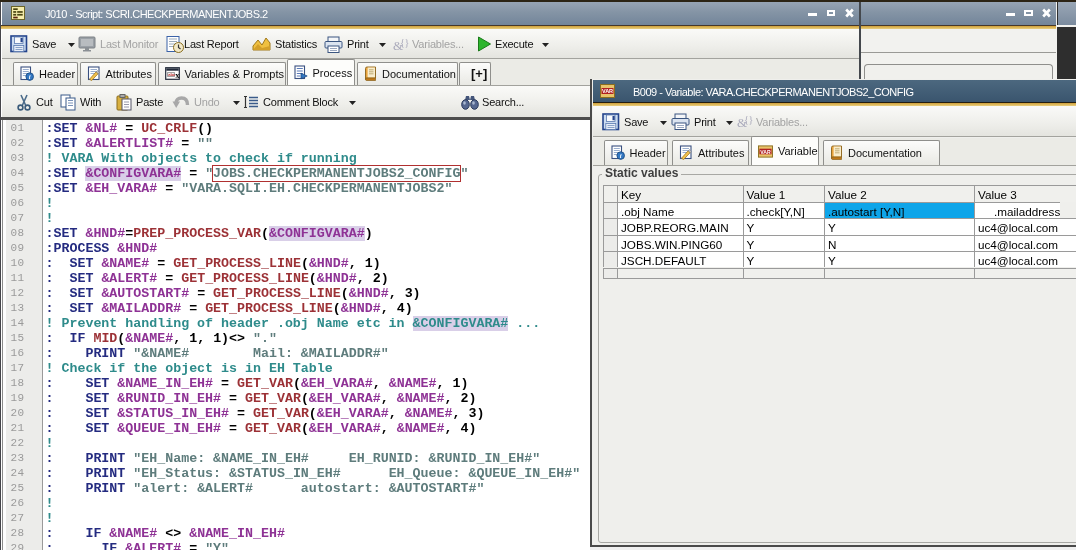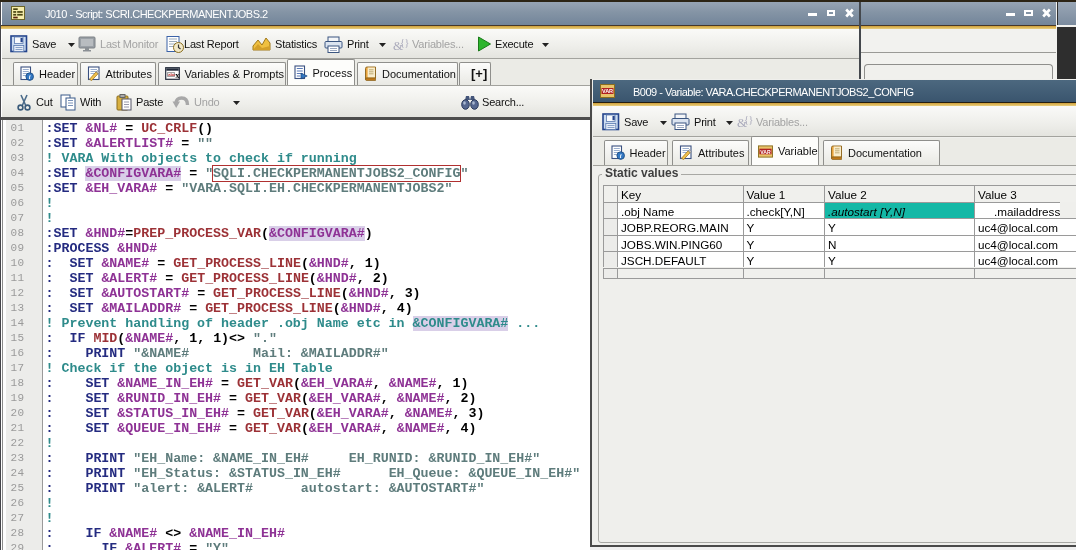--- a/index.html
+++ b/index.html
@@ -150,20 +150,30 @@
       </svg>
       <span style="margin-left:4px">Paste</span>
     </div>
     <div class="tb-item abs" style="left:172px;top:0;height:28px;">
       <svg width="19" height="15" viewBox="0 0 19 15">
         <path d="M15.5 10 Q15.5 3 9.5 3 Q4.5 3 4 8" fill="none" stroke="#a8a8a8" stroke-width="3.4"></path>
         <path d="M0.5 6.5 L8 6.5 L4.2 13 Z" fill="#a8a8a8"></path>
       </svg>
       <span class="gray" style="margin-left:3px">Undo</span>
       <span style="margin-left:12px"><svg width="9" height="6" viewBox="0 0 9 6">
+          <path d="M1 1 L4.5 5 L8 1 Z" fill="#222"></path>
+        </svg></span>
+    </div>
+    <div class="tb-item abs" style="left:242px;top:0;height:28px;">
+      <svg width="17" height="14" viewBox="0 0 17 14">
+        <path d="M2 1.5h3M3.5 1.5v11M2 12.5h3" stroke="#333" stroke-width="1.2"></path>
+        <path d="M7 2.5h9M7 5.5h9M7 8.5h9M7 11.5h9" stroke="#3a5b8a" stroke-width="1.7"></path>
+      </svg>
+      <span style="margin-left:4px">Comment Block</span>
+      <span style="margin-left:10px"><svg width="9" height="6" viewBox="0 0 9 6">
           <path d="M1 1 L4.5 5 L8 1 Z" fill="#222"></path>
         </svg></span>
     </div>
     <div class="tb-item abs" style="left:461px;top:0;height:28px;">
       <svg width="18" height="15" viewBox="0 0 18 15">
         <path d="M5 1 L8 1 L9 5 L4 5 Z" fill="#44557a"></path>
         <path d="M13 1 L10 1 L9 5 L14 5 Z" fill="#44557a"></path>
         <ellipse cx="4.5" cy="9.5" rx="3.8" ry="4.8" fill="#55678f" stroke="#2a3a5a"></ellipse>
         <ellipse cx="13.5" cy="9.5" rx="3.8" ry="4.8" fill="#55678f" stroke="#2a3a5a"></ellipse>
         <ellipse cx="3.5" cy="8" rx="1.3" ry="1.8" fill="#aab8d0"></ellipse>
@@ -205,21 +215,21 @@
 24
 25
 26
 27
 28
 29
 </div>
 <div id="code" class="abs" style="left:45.5px;top:120.5px;font-family:'Liberation Mono',monospace;font-size:13.3px;line-height:15px;font-weight:bold;white-space:pre;color:#000;"><span style="color:#242b80">:SET </span><span style="color:#8e3295">&amp;NL#</span><span style="color:#000"> = </span><span style="color:#9c3136">UC_CRLF</span><span style="color:#000">()</span>
 <span style="color:#242b80">:SET </span><span style="color:#8e3295">&amp;ALERTLIST#</span><span style="color:#000"> = </span><span style="color:#5e7c7c">""</span>
 <span style="color:#2e8b8b">! VARA With objects to check if running</span>
-<span style="color:#242b80">:SET </span><span style="color:#8e3295;background:#d9cfe8">&amp;CONFIGVARA#</span><span style="color:#000"> = </span><span style="color:#5e7c7c">"</span><span style="outline:1px solid #b03030;color:#5e7c7c">SQLI.CHECKPERMANENTJOBS2_CONFIG</span><span style="color:#5e7c7c">"</span>
+<span style="color:#242b80">:SET </span><span style="color:#8e3295;background:#d9cfe8">&amp;CONFIGVARA#</span><span style="color:#000"> = </span><span style="color:#5e7c7c">"</span><span style="outline:1px solid #b03030;color:#5e7c7c">JOBS.CHECKPERMANENTJOBS2_CONFIG</span><span style="color:#5e7c7c">"</span>
 <span style="color:#242b80">:SET </span><span style="color:#8e3295">&amp;EH_VARA#</span><span style="color:#000"> = </span><span style="color:#5e7c7c">"VARA.SQLI.EH.CHECKPERMANENTJOBS2"</span>
 <span style="color:#2e8b8b">!</span>
 <span style="color:#2e8b8b">!</span>
 <span style="color:#242b80">:SET </span><span style="color:#8e3295">&amp;HND#</span><span style="color:#000">=</span><span style="color:#9c3136">PREP_PROCESS_VAR</span><span style="color:#000">(</span><span style="color:#8e3295;background:#d9cfe8">&amp;CONFIGVARA#</span><span style="color:#000">)</span>
 <span style="color:#242b80">:PROCESS </span><span style="color:#8e3295">&amp;HND#</span>
 <span style="color:#242b80">:</span>  <span style="color:#242b80">SET </span><span style="color:#8e3295">&amp;NAME#</span><span style="color:#000"> = </span><span style="color:#9c3136">GET_PROCESS_LINE</span><span style="color:#000">(</span><span style="color:#8e3295">&amp;HND#</span><span style="color:#000">, 1)</span>
 <span style="color:#242b80">:</span>  <span style="color:#242b80">SET </span><span style="color:#8e3295">&amp;ALERT#</span><span style="color:#000"> = </span><span style="color:#9c3136">GET_PROCESS_LINE</span><span style="color:#000">(</span><span style="color:#8e3295">&amp;HND#</span><span style="color:#000">, 2)</span>
 <span style="color:#242b80">:</span>  <span style="color:#242b80">SET </span><span style="color:#8e3295">&amp;AUTOSTART#</span><span style="color:#000"> = </span><span style="color:#9c3136">GET_PROCESS_LINE</span><span style="color:#000">(</span><span style="color:#8e3295">&amp;HND#</span><span style="color:#000">, 3)</span>
 <span style="color:#242b80">:</span>  <span style="color:#242b80">SET </span><span style="color:#8e3295">&amp;MAILADDR#</span><span style="color:#000"> = </span><span style="color:#9c3136">GET_PROCESS_LINE</span><span style="color:#000">(</span><span style="color:#8e3295">&amp;HND#</span><span style="color:#000">, 4)</span>
 <span style="color:#2e8b8b">! Prevent handling of header .obj Name etc in </span><span style="color:#2e8b8b;background:#d9cfe8">&amp;CONFIGVARA#</span><span style="color:#2e8b8b"> ...</span>
@@ -300,21 +310,21 @@
 <div class="abs" style="left:602px;top:166px;background:#efefec;padding:0 3px;font-size:12px;font-weight:bold;color:#3f3f3f;">Static values</div>
 <div id="vtable">
     <div class="abs" style="left:602.5px;top:185px;width:14.5px;height:17px;background:#f0f0ed;border-left:1px solid #9a9a9a;border-top:1px solid #9a9a9a;box-sizing:border-box;font-size:11.7px;color:#000;padding:2px 0 0 3px;overflow:hidden;white-space:nowrap;"></div>
     <div class="abs" style="left:617px;top:185px;width:125.5px;height:17px;background:#f0f0ed;border-left:1px solid #9a9a9a;border-top:1px solid #9a9a9a;box-sizing:border-box;font-size:11.7px;color:#000;padding:2px 0 0 3px;overflow:hidden;white-space:nowrap;">Key</div>
     <div class="abs" style="left:742.5px;top:185px;width:81.5px;height:17px;background:#f0f0ed;border-left:1px solid #9a9a9a;border-top:1px solid #9a9a9a;box-sizing:border-box;font-size:11.7px;color:#000;padding:2px 0 0 3px;overflow:hidden;white-space:nowrap;">Value 1</div>
     <div class="abs" style="left:824px;top:185px;width:150px;height:17px;background:#f0f0ed;border-left:1px solid #9a9a9a;border-top:1px solid #9a9a9a;box-sizing:border-box;font-size:11.7px;color:#000;padding:2px 0 0 3px;overflow:hidden;white-space:nowrap;">Value 2</div>
     <div class="abs" style="left:974px;top:185px;width:102px;height:17px;background:#f0f0ed;border-left:1px solid #9a9a9a;border-top:1px solid #9a9a9a;box-sizing:border-box;font-size:11.7px;color:#000;padding:2px 0 0 3px;overflow:hidden;white-space:nowrap;">Value 3</div>
     <div class="abs" style="left:602.5px;top:202px;width:14.5px;height:16.30000000000001px;background:#ececea;border-left:1px solid #9a9a9a;border-top:1px solid #9a9a9a;box-sizing:border-box;font-size:11.7px;color:#000;padding:2px 0 0 3px;overflow:hidden;white-space:nowrap;"></div>
     <div class="abs" style="left:617px;top:202px;width:125.5px;height:16.30000000000001px;background:#fff;border-left:1px solid #9a9a9a;border-top:1px solid #9a9a9a;box-sizing:border-box;font-size:11.7px;color:#000;padding:2px 0 0 3px;overflow:hidden;white-space:nowrap;">.obj Name</div>
     <div class="abs" style="left:742.5px;top:202px;width:81.5px;height:16.30000000000001px;background:#fff;border-left:1px solid #9a9a9a;border-top:1px solid #9a9a9a;box-sizing:border-box;font-size:11.7px;color:#000;padding:2px 0 0 3px;overflow:hidden;white-space:nowrap;">.check[Y,N]</div>
-    <div class="abs" style="left:824px;top:202px;width:150px;height:16.30000000000001px;background:#14b8a6;border-left:1px solid #9a9a9a;border-top:1px solid #9a9a9a;box-sizing:border-box;font-size:11.7px;color:#000;padding:2px 0 0 3px;overflow:hidden;white-space:nowrap;font-style:italic;">.autostart [Y,N]</div>
+    <div class="abs" style="left:824px;top:202px;width:150px;height:16.30000000000001px;background:#0ea5e9;border-left:1px solid #9a9a9a;border-top:1px solid #9a9a9a;box-sizing:border-box;font-size:11.7px;color:#000;padding:2px 0 0 3px;overflow:hidden;white-space:nowrap;">.autostart [Y,N]</div>
     <div class="abs" style="left:974px;top:202px;width:86px;height:16.30000000000001px;background:#fff;border-left:1px solid #9a9a9a;border-top:1px solid #9a9a9a;box-sizing:border-box;font-size:11.7px;color:#000;padding:2px 0 0 19px;overflow:hidden;white-space:nowrap;text-align:right;">.mailaddress</div>
     <div class="abs" style="left:602.5px;top:218.3px;width:14.5px;height:16.299999999999983px;background:#ececea;border-left:1px solid #9a9a9a;border-top:1px solid #9a9a9a;box-sizing:border-box;font-size:11.7px;color:#000;padding:2px 0 0 3px;overflow:hidden;white-space:nowrap;"></div>
     <div class="abs" style="left:617px;top:218.3px;width:125.5px;height:16.299999999999983px;background:#fff;border-left:1px solid #9a9a9a;border-top:1px solid #9a9a9a;box-sizing:border-box;font-size:11.7px;color:#000;padding:2px 0 0 3px;overflow:hidden;white-space:nowrap;">JOBP.REORG.MAIN</div>
     <div class="abs" style="left:742.5px;top:218.3px;width:81.5px;height:16.299999999999983px;background:#fff;border-left:1px solid #9a9a9a;border-top:1px solid #9a9a9a;box-sizing:border-box;font-size:11.7px;color:#000;padding:2px 0 0 3px;overflow:hidden;white-space:nowrap;">Y</div>
     <div class="abs" style="left:824px;top:218.3px;width:150px;height:16.299999999999983px;background:#fff;border-left:1px solid #9a9a9a;border-top:1px solid #9a9a9a;box-sizing:border-box;font-size:11.7px;color:#000;padding:2px 0 0 3px;overflow:hidden;white-space:nowrap;">Y</div>
     <div class="abs" style="left:974px;top:218.3px;width:102px;height:16.299999999999983px;background:#fff;border-left:1px solid #9a9a9a;border-top:1px solid #9a9a9a;box-sizing:border-box;font-size:11.7px;color:#000;padding:2px 0 0 3px;overflow:hidden;white-space:nowrap;">uc4@local.com</div>
     <div class="abs" style="left:602.5px;top:234.6px;width:14.5px;height:16.200000000000017px;background:#ececea;border-left:1px solid #9a9a9a;border-top:1px solid #9a9a9a;box-sizing:border-box;font-size:11.7px;color:#000;padding:2px 0 0 3px;overflow:hidden;white-space:nowrap;"></div>
     <div class="abs" style="left:617px;top:234.6px;width:125.5px;height:16.200000000000017px;background:#fff;border-left:1px solid #9a9a9a;border-top:1px solid #9a9a9a;box-sizing:border-box;font-size:11.7px;color:#000;padding:2px 0 0 3px;overflow:hidden;white-space:nowrap;">JOBS.WIN.PING60</div>
     <div class="abs" style="left:742.5px;top:234.6px;width:81.5px;height:16.200000000000017px;background:#fff;border-left:1px solid #9a9a9a;border-top:1px solid #9a9a9a;box-sizing:border-box;font-size:11.7px;color:#000;padding:2px 0 0 3px;overflow:hidden;white-space:nowrap;">Y</div>
     <div class="abs" style="left:824px;top:234.6px;width:150px;height:16.200000000000017px;background:#fff;border-left:1px solid #9a9a9a;border-top:1px solid #9a9a9a;box-sizing:border-box;font-size:11.7px;color:#000;padding:2px 0 0 3px;overflow:hidden;white-space:nowrap;">N</div>

